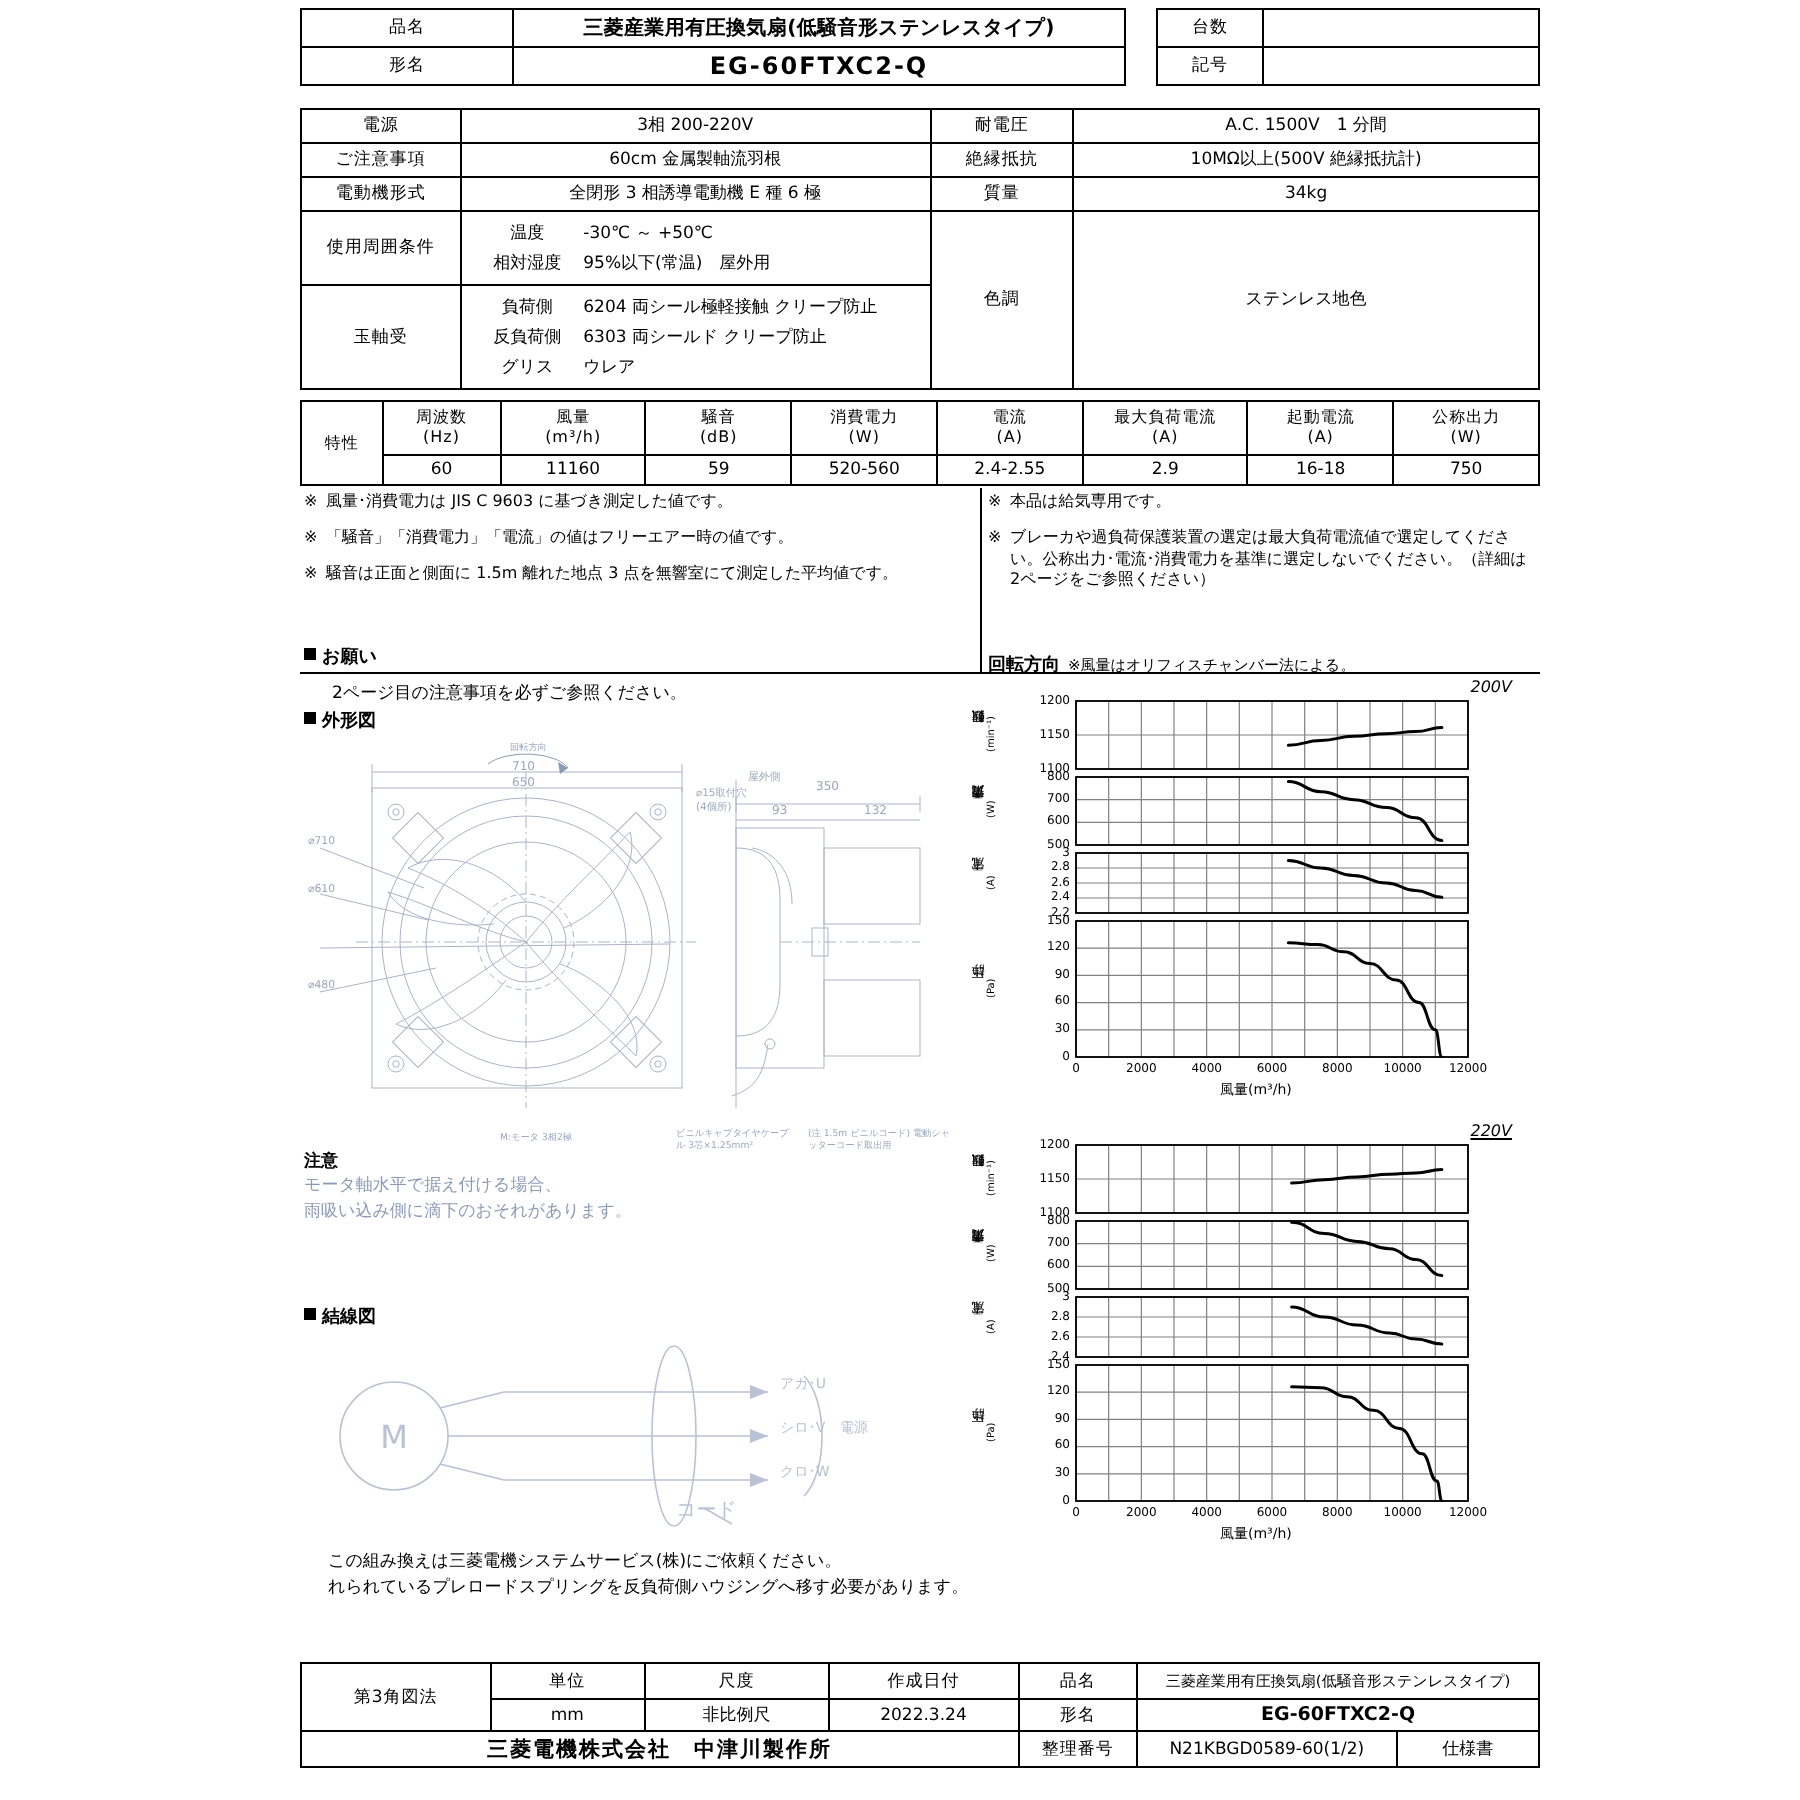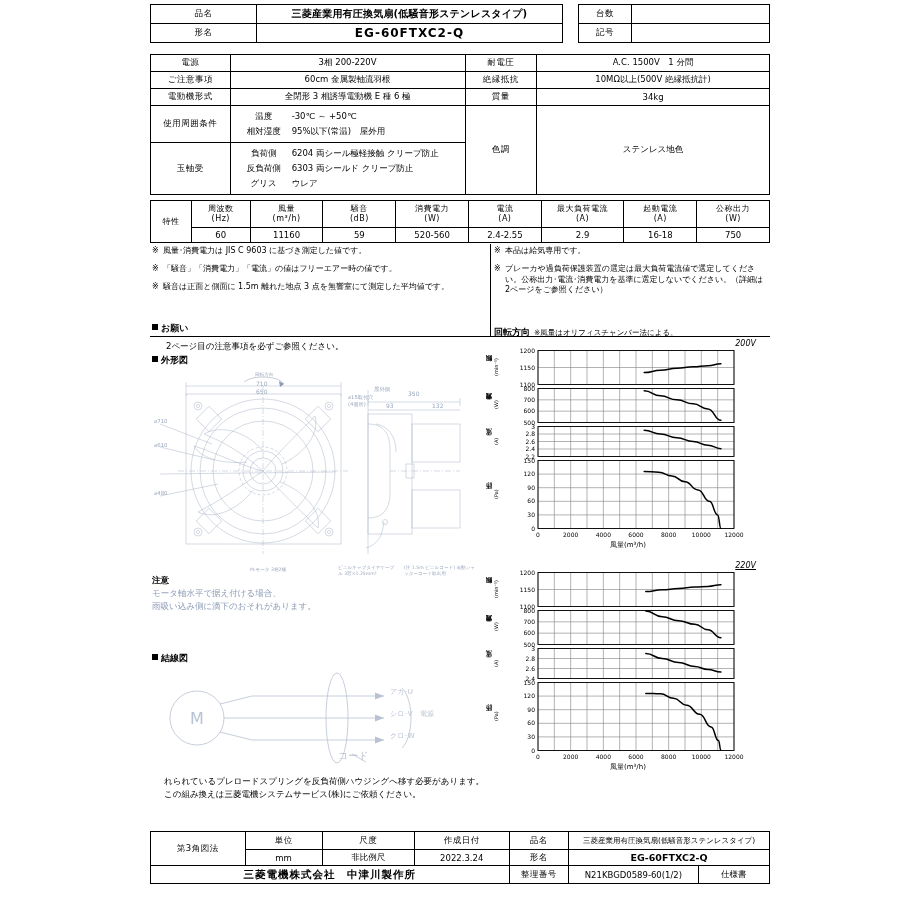--- a/index.html
+++ b/index.html
@@ -407,22 +407,22 @@
       <div class="tiny" style="left:238px;top:22px;font-size:7px;color:#b9c2d2;">アカ･U</div>
       <div class="tiny" style="left:238px;top:44px;font-size:7px;color:#b9c2d2;">シロ･V</div>
       <div class="tiny" style="left:238px;top:66px;font-size:7px;color:#b9c2d2;">クロ･W</div>
       <div class="tiny" style="left:268px;top:44px;font-size:7px;color:#b9c2d2;">電源</div>
       <div class="tiny" style="left:186px;top:84px;font-size:10px;color:#b9c2d2;">コード</div>
     </div>
   </div>
 
   <div class="chui">
     <div class="body">
+      <div>この組み換えは三菱電機システムサービス(株)にご依頼ください。</div>
       <div>れられているプレロードスプリングを反負荷側ハウジングへ移す必要があります。</div>
-      <div>この組み換えは三菱電機システムサービス(株)にご依頼ください。</div>
     </div>
   </div>
 
   <div class="charts">
         <div class="chartBlk" style="top: 0px;">
           <div class="vTag" style="top: 0px;">200V</div>
           <svg width="278" height="35" style="position: absolute; left: 0px; top: 11px;">
             <g fill="none" stroke="#808080" stroke-width="0.6">
               <line x1="52" x2="52" y1="0.5" y2="34.5"></line>
               <line x1="68.33333333333333" x2="68.33333333333333" y1="0.5" y2="34.5"></line>

